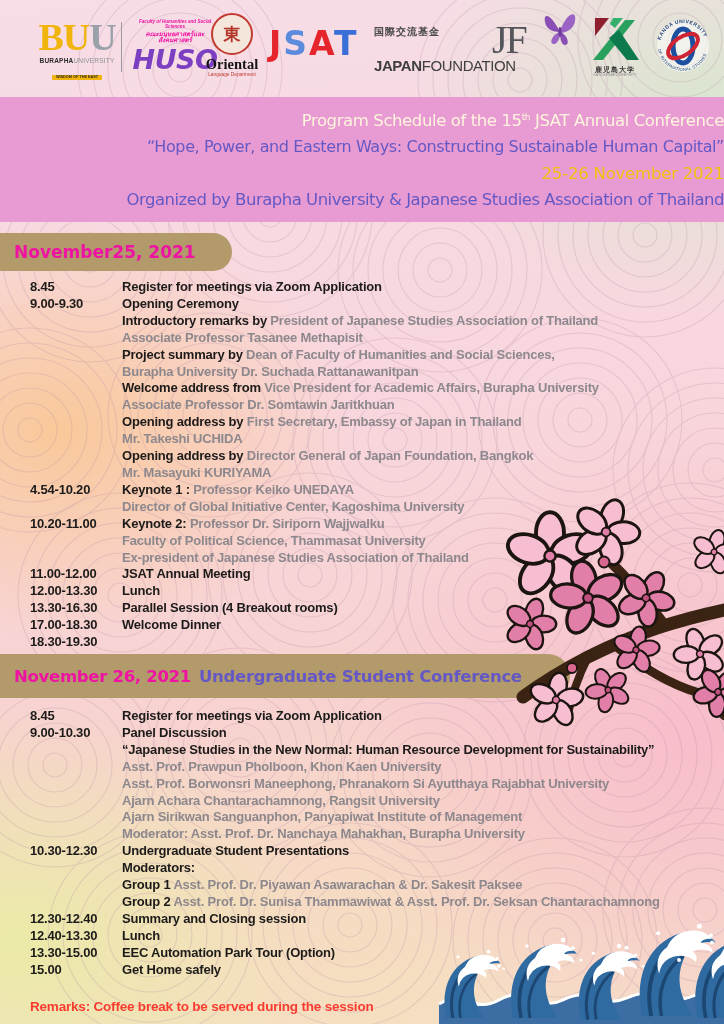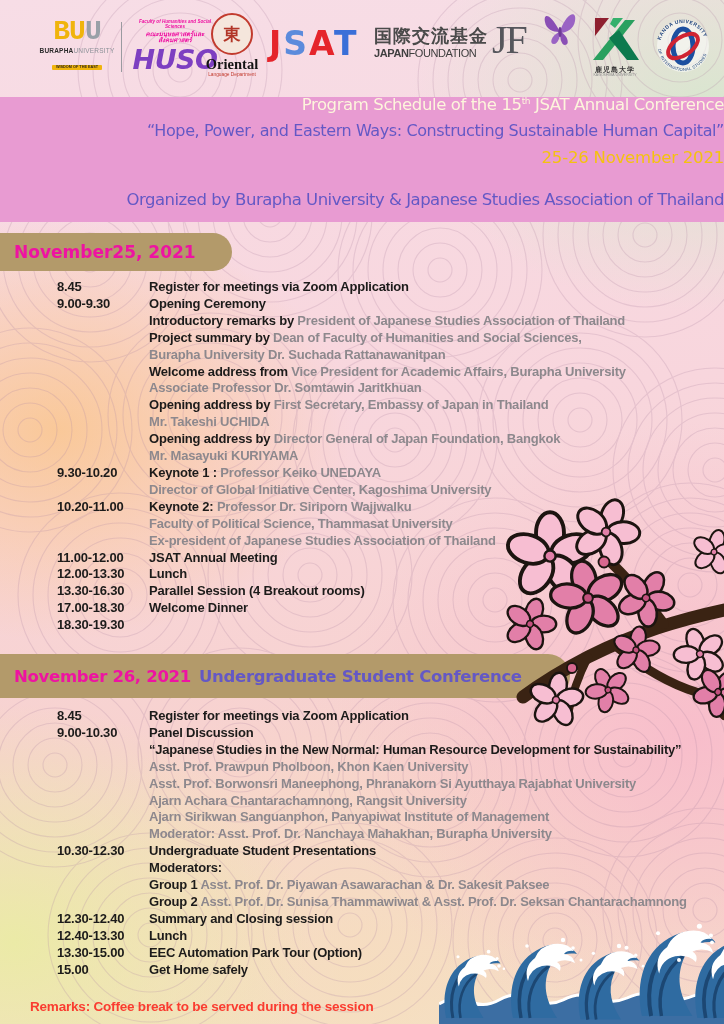--- a/index.html
+++ b/index.html
@@ -13,70 +13,70 @@
       radial-gradient(ellipse 480px 420px at 96% 72%, rgba(248,184,202,0.8), rgba(248,184,202,0) 75%),
       radial-gradient(ellipse 500px 400px at 50% 95%, rgba(246,222,180,0.5), rgba(246,222,180,0) 70%),
       linear-gradient(175deg,#f7dde6 0%,#f8d6dd 40%,#f7d2cf 70%,#f5e0c9 100%);
   }
   .pattern{position:absolute;left:0;top:0;width:724px;height:1024px;pointer-events:none;}
 
   
   .logos{position:absolute;left:0;top:0;width:724px;height:96px;}
   .logo{position:absolute;text-align:center;line-height:1;}
   .buu{left:33px;top:18px;width:88px;}
-  .buu .big{font-family:Liberation Mono, monospace;font-weight:bold;font-size:28px;letter-spacing:-1px;}
+  .buu .big{font-family:Liberation Serif, serif;font-weight:bold;font-size:38px;letter-spacing:-1px;}
   .buu .big .y{color:var(--gold-logo);}
   .buu .big .gr{color:#99a0a8;}
   .buu .uni{font-size:6.5px;color:#2b2b2b;font-weight:bold;letter-spacing:0.2px;margin-top:2px;}
   .buu .uni .lt{color:#8b9097;font-weight:normal;}
   .buu .tag{display:inline-block;background:var(--gold-logo);color:#30281a;font-size:3.8px;font-weight:bold;padding:1px 4px;margin-top:1.5px;border-radius:1px;}
   .vdiv{position:absolute;left:121px;top:22px;width:1px;height:50px;background:#9a9aa0;}
   .huso{left:129px;top:20px;width:92px;font-style:italic;}
   .huso .l1{font-size:4.6px;font-weight:bold;color:var(--magenta);}
   .huso .l2{font-size:6.2px;font-weight:bold;color:var(--magenta);margin-top:2px;}
   .huso .l3{font-family:"DejaVu Sans",sans-serif;font-size:27px;font-weight:bold;color:#7d3fc1;margin-top:2px;letter-spacing:-0.5px;}
   .oriental{left:200px;top:13px;width:64px;}
   .oriental .seal{width:38px;height:38px;margin:0 auto;border:2.5px solid #c23b2e;border-radius:50%;background:#f5e6dc;display:flex;align-items:center;justify-content:center;font-size:17px;font-weight:bold;color:#b23527;}
   .oriental .nm{font-family:"Liberation Serif",serif;font-size:14.5px;font-weight:bold;color:#141414;margin-top:2px;}
   .oriental .sub{font-size:4.8px;color:#c23b2e;margin-top:1px;}
   .jsat{left:269px;top:27px;font-family:"DejaVu Sans",sans-serif;font-weight:bold;font-size:33px;letter-spacing:2px;}
   .jf{left:374px;top:27px;width:120px;text-align:left;}
-  .jf .jp{font-size:18px;font-weight:bold;color:#4a4a4a;letter-spacing:1px;}
-  .jf .en{font-size:11px;color:#3f3f3f;letter-spacing:-0.4px;margin-top:3px;}
+  .jf .jp{font-size:10px;font-weight:bold;color:#4a4a4a;letter-spacing:1px;}
+  .jf .en{font-size:15px;color:#3f3f3f;letter-spacing:-0.4px;margin-top:21px;}
   .jf .en b{font-weight:bold;}
   .jfmono{left:492px;top:20px;font-family:"Liberation Serif",serif;font-size:40px;color:#55565c;letter-spacing:-2px;}
   .butterfly{left:541px;top:6px;}
   .kagoshima{left:580px;top:16px;width:70px;}
   .kagoshima .jp{font-size:7px;color:#3a3a3a;font-weight:bold;letter-spacing:1px;margin-top:1px;}
   .kagoshima .en{font-size:3.5px;color:#8b8b8b;margin-top:1px;}
   .kanda{left:652px;top:13px;}
 
   
   .banner{position:absolute;left:0;top:97px;width:724px;height:125px;background:var(--banner-pink);
     display:flex;flex-direction:column;justify-content:center;text-align:right;
     font-family:"DejaVu Sans",sans-serif;font-weight:normal;}
   .banner .t1{font-size:16.5px;color:var(--cream);letter-spacing:-0.4px;margin:3px 0;}
   .banner .t1 sup{font-size:9px;}
   .banner .t2{font-size:16px;color:var(--purple);letter-spacing:-0.4px;margin:4px 0;}
   .banner .t3{font-size:16.5px;color:var(--gold);letter-spacing:-0.2px;margin:4px 0;}
-  .banner .t4{font-size:16.5px;color:var(--purple);letter-spacing:-0.5px;margin:19px 0;}
+  .banner .t4{font-size:16.5px;color:var(--purple);letter-spacing:-0.5px;margin:3px 0;}
 
   
   .pill{position:absolute;left:0;background:var(--tan);border-radius:0 24px 24px 0;
     display:flex;align-items:center;font-family:"DejaVu Sans",sans-serif;font-weight:bold;}
   .pill1{top:233px;width:218px;height:38px;padding-left:14px;font-size:17px;color:var(--magenta);}
   .pill2{top:654px;width:556px;height:44px;padding-left:14px;font-size:16.5px;}
   .pill2 .d{color:var(--magenta);letter-spacing:-0.3px;}
   .pill2 .s{color:var(--purple);margin-left:8px;letter-spacing:-0.3px;}
 
   
   .sched{position:absolute;left:0;width:700px;font-size:13px;letter-spacing:-0.2px;line-height:16.9px;}
   .sched1{top:279px;}
   .sched2{top:708px;}
-  .srow{display:flex;padding-left:27px;}
+  .srow{display:flex;}
   .time{flex:0 0 92px;padding-left:30px;font-weight:bold;color:var(--ink);}
   .desc{flex:1;}
   .desc .b{font-weight:bold;color:var(--ink);}
   .desc .g{font-weight:bold;color:var(--gray);}
 
   .remarks{position:absolute;left:30px;top:999px;font-size:13.5px;font-weight:bold;color:var(--red);letter-spacing:-0.2px;}
 
   .blossom{position:absolute;right:0;top:492px;pointer-events:none;}
   .waves{position:absolute;right:0;bottom:0;pointer-events:none;}
 </style>
@@ -202,20 +202,24 @@
       <div class="srow">
         <span class="time">9.00-9.30</span>
         <span class="desc"><span class="b">Opening Ceremony</span></span>
       </div>
       <div class="srow">
         <span class="time"></span>
         <span class="desc"><span class="b">Introductory remarks by </span><span class="g">President of Japanese Studies Association of Thailand</span></span>
       </div>
       <div class="srow">
         <span class="time"></span>
+        <span class="desc"><span class="g">Associate Professor Tasanee Methapisit</span></span>
+      </div>
+      <div class="srow">
+        <span class="time"></span>
         <span class="desc"><span class="b">Project summary by </span><span class="g">Dean of Faculty of Humanities and Social Sciences,</span></span>
       </div>
       <div class="srow">
         <span class="time"></span>
         <span class="desc"><span class="g">Burapha University Dr. Suchada Rattanawanitpan</span></span>
       </div>
       <div class="srow">
         <span class="time"></span>
         <span class="desc"><span class="b">Welcome address from </span><span class="g">Vice President for Academic Affairs, Burapha University</span></span>
       </div>
@@ -233,21 +237,21 @@
       </div>
       <div class="srow">
         <span class="time"></span>
         <span class="desc"><span class="b">Opening address by </span><span class="g">Director General of Japan Foundation, Bangkok</span></span>
       </div>
       <div class="srow">
         <span class="time"></span>
         <span class="desc"><span class="g">Mr. Masayuki KURIYAMA</span></span>
       </div>
       <div class="srow">
-        <span class="time">9.30-10.20</span>
+        <span class="time">4.54-10.20</span>
         <span class="desc"><span class="b">Keynote 1 : </span><span class="g">Professor Keiko  UNEDAYA</span></span>
       </div>
       <div class="srow">
         <span class="time"></span>
         <span class="desc"><span class="g">Director of Global Initiative Center, Kagoshima University</span></span>
       </div>
       <div class="srow">
         <span class="time">10.20-11.00</span>
         <span class="desc"><span class="b">Keynote 2: </span><span class="g">Professor Dr. Siriporn  Wajjwalku</span></span>
       </div>

